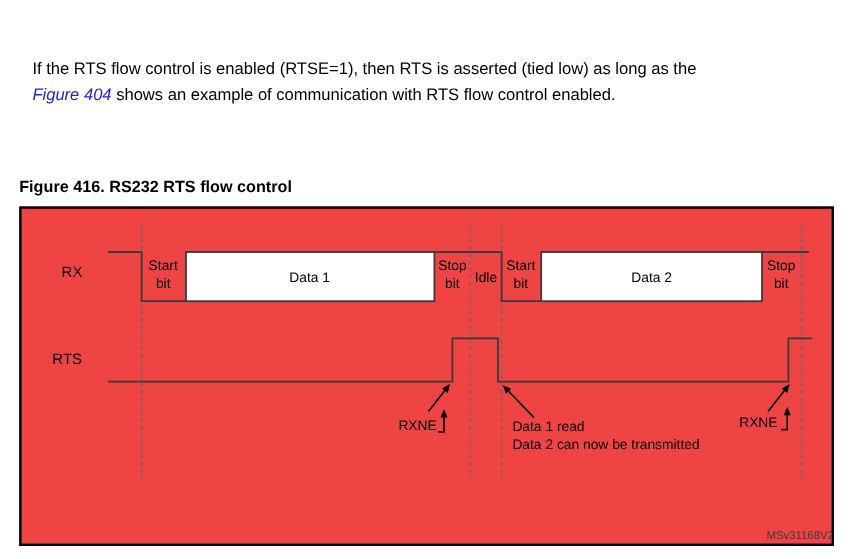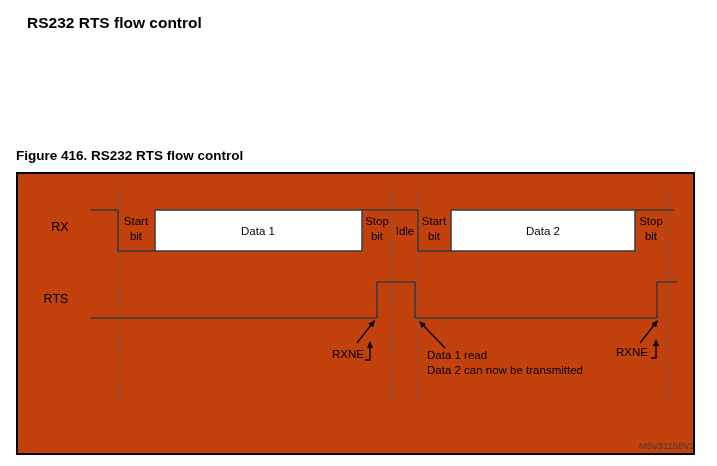--- a/index.html
+++ b/index.html
@@ -5,40 +5,41 @@
   html,body{margin:0;padding:0;background:#fff;}
   .page{position:relative;width:717px;height:466px;background:#ffffff;overflow:hidden;
         font-family:"Liberation Sans",sans-serif;color:#000;}
   .heading{position:absolute;left:27px;top:14px;font-size:15.5px;font-weight:bold;margin:0;}
   .para{position:absolute;left:27px;top:48px;width:645px;font-size:13.8px;line-height:20.6px;}
   .pline{white-space:nowrap;}
   .figlink{color:#2323d3;font-style:italic;text-decoration:none;}
   .caption{position:absolute;left:16px;top:148px;width:679px;text-align:left;
            font-size:13.5px;font-weight:bold;}
   .figure-box{position:absolute;left:16px;top:172px;width:675px;height:279px;
-              border:2px solid #000;background:#c2410c;}
+              border:2px solid #000;background:#ef4444;}
   svg text{font-family:"Liberation Sans",sans-serif;fill:#000;}
   .t11{font-size:11.5px;}
   .t12{font-size:12.5px;}
   .t9{font-size:9.5px;fill:#3c3c3c;}
   .sig{fill:none;stroke:#3a3a3a;stroke-width:1.5;}
   .databox{fill:#ffffff;stroke:#3a3a3a;stroke-width:1.5;}
   .dash{stroke:#666666;stroke-width:1.2;stroke-dasharray:3 3;}
   .aline{stroke:#000;stroke-width:1.3;}
   .ahead{fill:#000;stroke:none;}
   .edge{fill:none;stroke:#000;stroke-width:1.3;}
 </style>
 </head>
 <body>
 
 <div class="page">
 
-  <h1 class="heading">RS232 RTS flow control</h1>
 
   <div class="para">
+    <div class="pline">If the RTS flow control is enabled (RTSE=1), then RTS is asserted (tied low) as long as the</div>
+    <div class="pline"><a href="#" class="figlink">Figure 404</a><span> shows an example of communication with RTS flow control enabled.</span></div>
   </div>
 
   <div class="caption">Figure 416. RS232 RTS flow control</div>
 
   <div class="figure-box">
     <svg width="675" height="279" viewBox="0 0 675 279">
 
       <line class="dash" x1="100" y1="13" x2="100" y2="228"></line>
       <line class="dash" x1="374" y1="13" x2="374" y2="228"></line>
       <line class="dash" x1="400" y1="13" x2="400" y2="228"></line>

